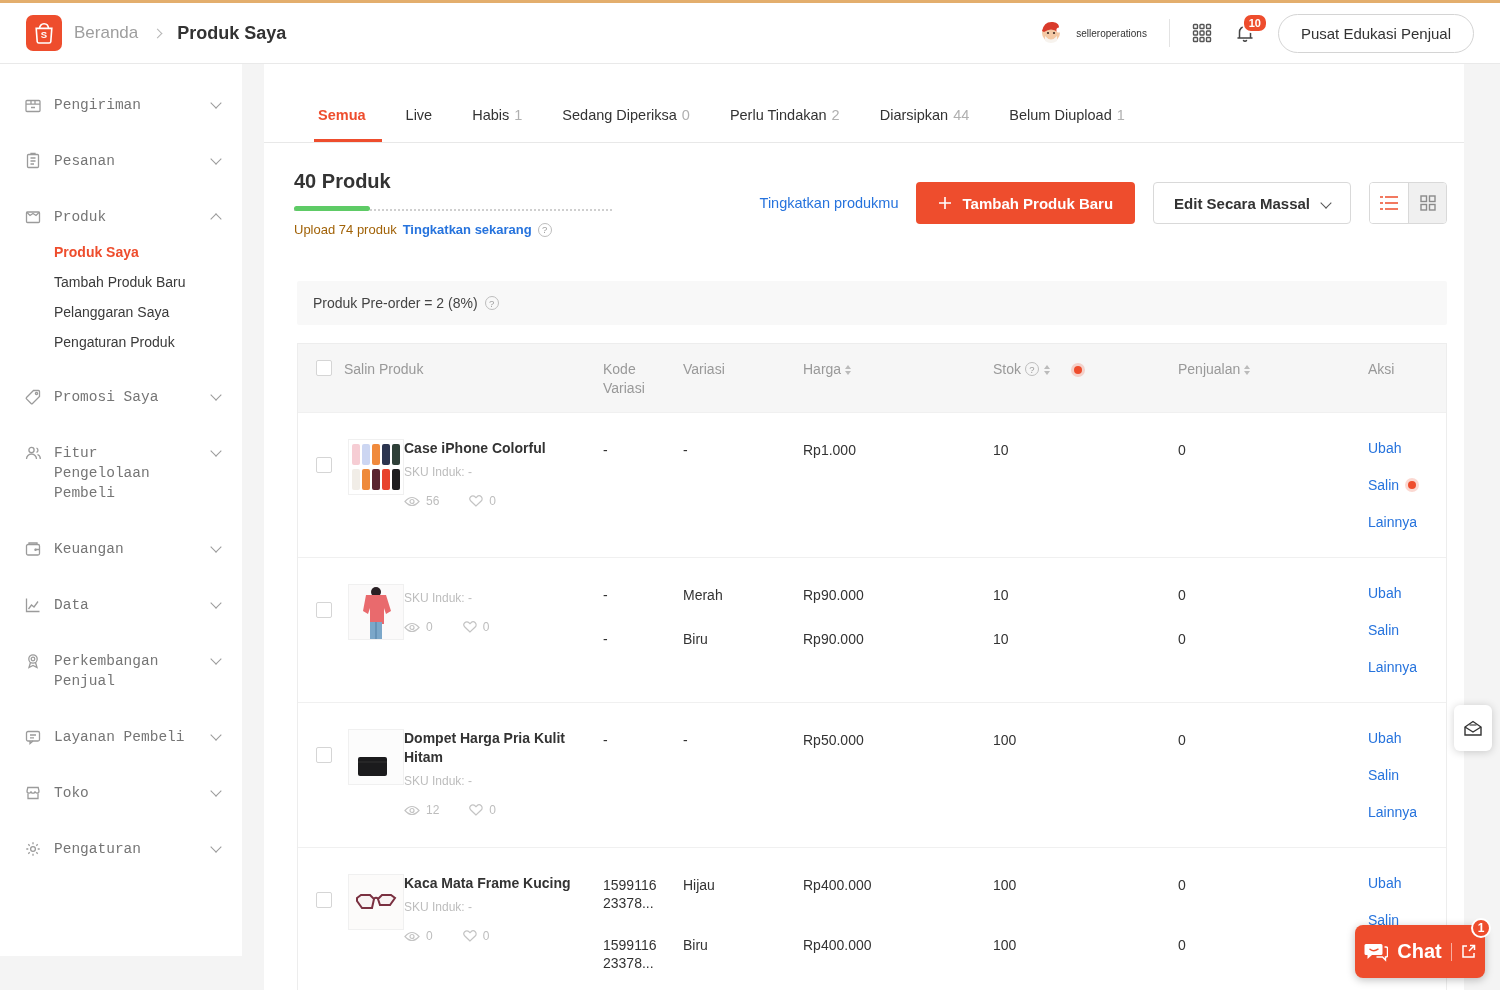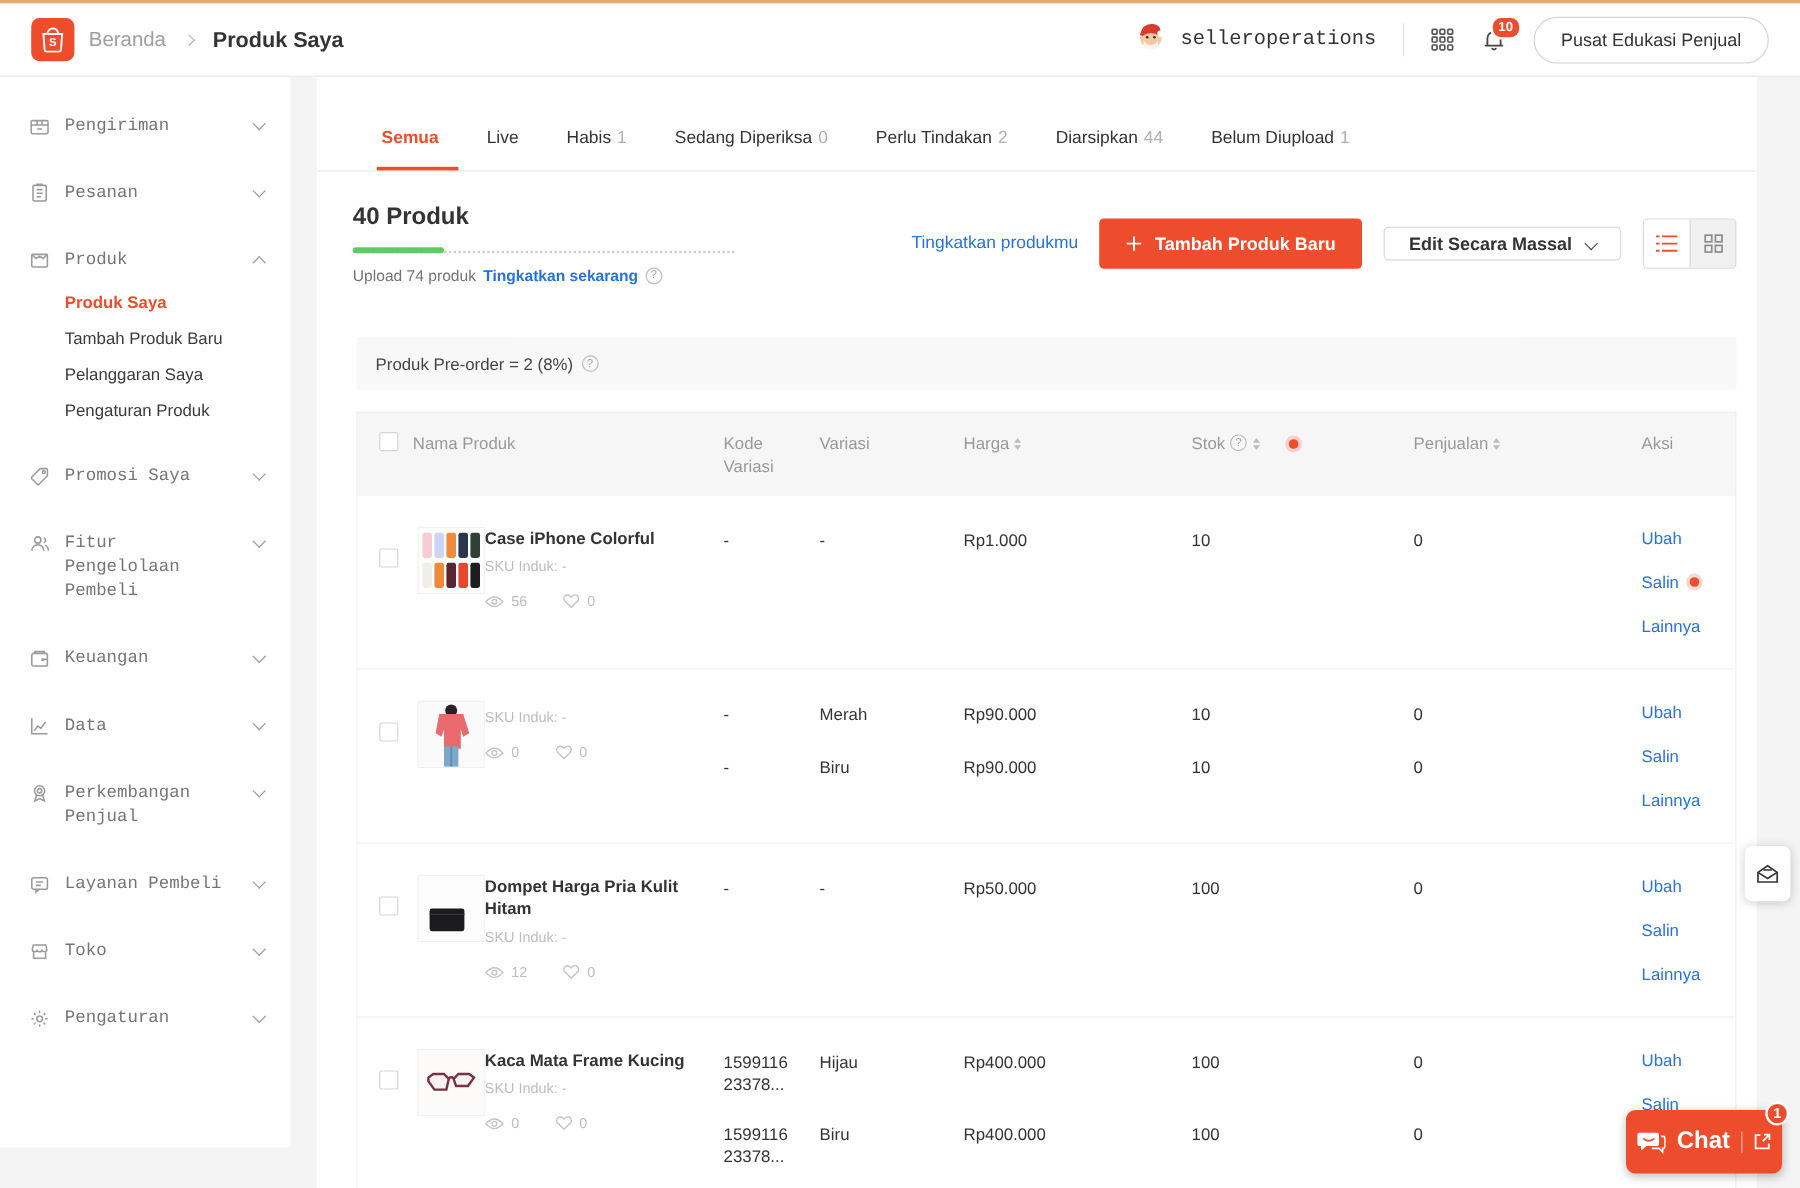--- a/index.html
+++ b/index.html
@@ -10,21 +10,21 @@
   .topstrip{position:absolute;top:0;left:0;right:0;height:3px;background:#e3ae6d;}
   .topbar{position:absolute;top:3px;left:0;right:0;height:61px;background:#fff;
     border-bottom:1px solid #e9e9e9;display:flex;align-items:center;justify-content:space-between;
     padding:0 26px;z-index:20;}
   .tb-left{display:flex;align-items:center;gap:12px;}
   .logo{width:36px;height:36px;border-radius:7px;background:#ee4d2d;display:flex;align-items:center;justify-content:center;}
   .crumb-home{font-size:17px;color:#9e9e9e;}
   .crumb-sep{width:7px;height:7px;border-right:1.6px solid #b5b5b5;border-top:1.6px solid #b5b5b5;transform:rotate(45deg);margin:0 4px;}
   .crumb-cur{font-size:18px;font-weight:700;color:#333;}
   .tb-right{display:flex;align-items:center;gap:22px;}
-  .userbox{display:flex;align-items:center;gap:10px;font-size:17px;color:#333;cursor:pointer;font-family:Liberation Mono, monospace;}
+  .userbox{display:flex;align-items:center;gap:10px;font-size:10px;color:#333;cursor:pointer;}
   .tb-divider{width:1px;height:28px;background:#e3e3e3;}
   .bell-wrap{position:relative;display:flex;}
   .badge{position:absolute;top:-9px;right:-12px;background:#ee4d2d;color:#fff;font-size:11px;
     line-height:14px;padding:1px 5px;border-radius:9px;border:2px solid #fff;font-weight:700;}
   .edu-btn{border:1px solid #d4d4d4;background:#fff;border-radius:21px;padding:10px 22px;
     font-size:15px;color:#333;cursor:pointer;font-family:inherit;}
 
   
   .sidebar{position:absolute;top:64px;left:0;width:242px;bottom:34px;background:#fff;padding-top:31px;z-index:5;}
   .side-item{display:flex;align-items:flex-start;padding:0 22px 0 24px;margin-bottom:36px;cursor:pointer;font-family:Liberation Mono, monospace;}
@@ -46,31 +46,31 @@
   .tab{display:flex;align-items:center;font-size:14.5px;color:#333;cursor:pointer;position:relative;gap:5px;}
   .tab .cnt{color:#b0b0b0;}
   .tab.active{color:#ee4d2d;font-weight:700;}
   .tab.active::after{content:"";position:absolute;left:-4px;right:-16px;bottom:0;height:3px;background:#ee4d2d;}
 
   .summary{display:flex;justify-content:space-between;align-items:flex-start;padding:27px 17px 0 30px;height:120px;}
   .sum-title{font-size:20px;font-weight:700;color:#333;}
   .progress-track{width:318px;border-bottom:2px dotted #cfcfcf;margin-top:13px;position:relative;height:5px;}
   .progress-fill{position:absolute;left:0;top:0;width:76px;height:5px;border-radius:3px;background:#5ecb66;}
   .upload-row{margin-top:11px;display:flex;align-items:center;gap:6px;font-size:13px;}
-  .upload-info{color:#737373;}
+  .upload-info{color:#a16207;}
   .link{color:#2673dd;cursor:pointer;}
   .q-icon{width:14px;height:14px;border:1px solid #bdbdbd;border-radius:50%;color:#9e9e9e;
     font-size:9.5px;display:inline-flex;align-items:center;justify-content:center;cursor:pointer;flex:none;}
   .q-icon::after{content:"?";}
   .sum-right{display:flex;align-items:center;gap:18px;margin-top:12px;}
   .boost-link{font-size:14.5px;}
   .add-btn{display:flex;align-items:center;gap:10px;background:#ee4d2d;color:#fff;border:none;
     border-radius:4px;height:42px;padding:0 22px;font-size:15px;font-weight:600;cursor:pointer;font-family:inherit;}
   .bulk-btn{display:flex;align-items:center;gap:12px;background:#fff;color:#333;border:1px solid #d9d9d9;
-    border-radius:4px;height:28px;padding:0 20px;font-size:15px;font-weight:600;cursor:pointer;font-family:inherit;}
+    border-radius:4px;height:42px;padding:0 20px;font-size:15px;font-weight:600;cursor:pointer;font-family:inherit;}
   .bulk-btn .chev{margin:0;border-color:#555;}
   .view-toggle{display:flex;border:1px solid #d9d9d9;border-radius:4px;overflow:hidden;height:42px;}
   .vt-btn{width:38px;display:flex;align-items:center;justify-content:center;cursor:pointer;background:#fff;}
   .vt-btn.grid{background:#f0f0f0;border-left:1px solid #d9d9d9;}
 
   .banner{margin:18px 17px 0 33px;height:44px;background:#f8f8f8;border-radius:2px;
     display:flex;align-items:center;gap:7px;padding:0 16px;font-size:14px;color:#444;}
 
   
   .ptable{margin:18px 17px 0 33px;border:1px solid #ededed;border-bottom:none;}
@@ -375,21 +375,21 @@
   <div class="banner">
     <span>Produk Pre-order = 2 (8%)</span>
     <span class="q-icon"></span>
   </div>
 
   <div class="ptable">
 
     <div class="tgrid thead">
       <div class="chk-cell"><span class="checkbox"></span></div>
       <div class="hcell">
-          <span class="htxt">Nama Produk</span>
+          <span class="htxt">Salin Produk</span>
         </div>
       <div class="hcell">
           <span class="htxt" style="max-width:58px;">Kode Variasi</span>
         </div>
       <div class="hcell">
           <span class="htxt">Variasi</span>
         </div>
       <div class="hcell">
           <span class="htxt">Harga</span>
           <span class="sort">

